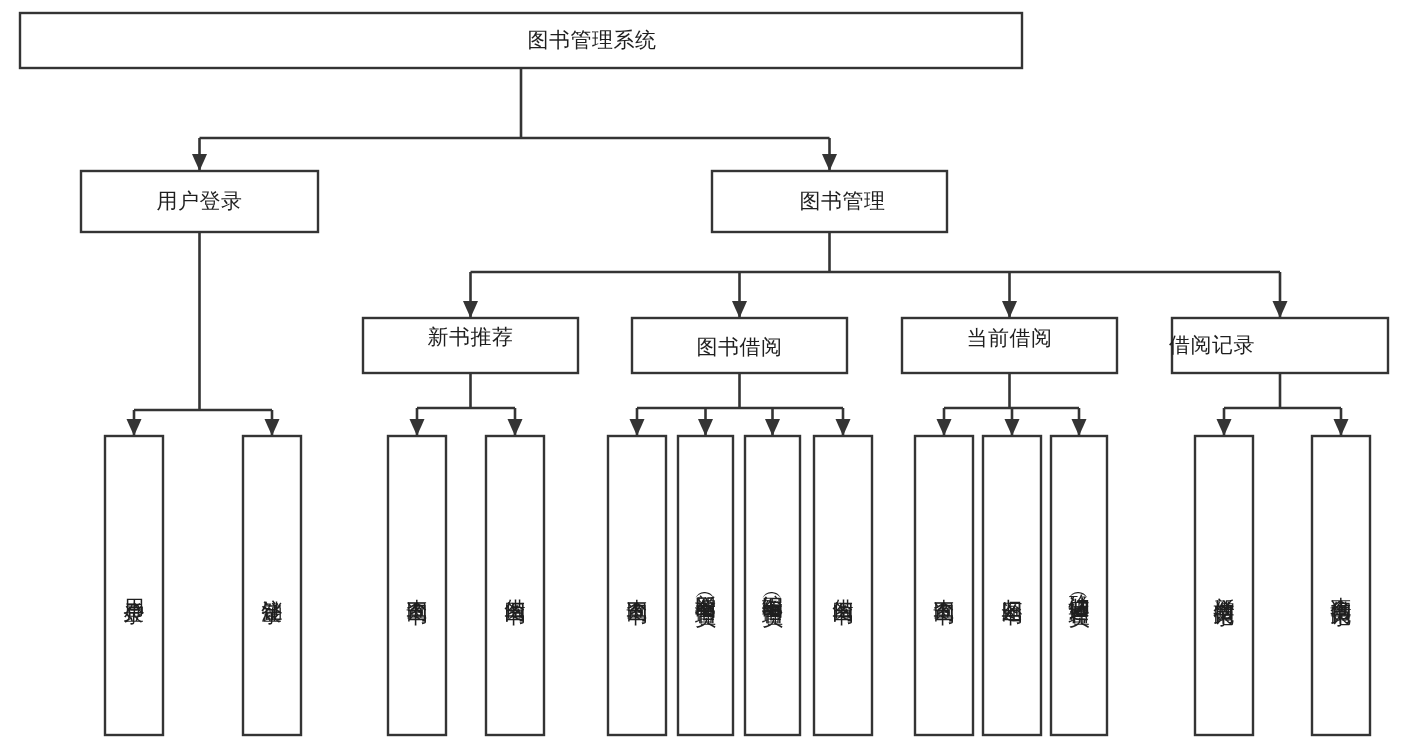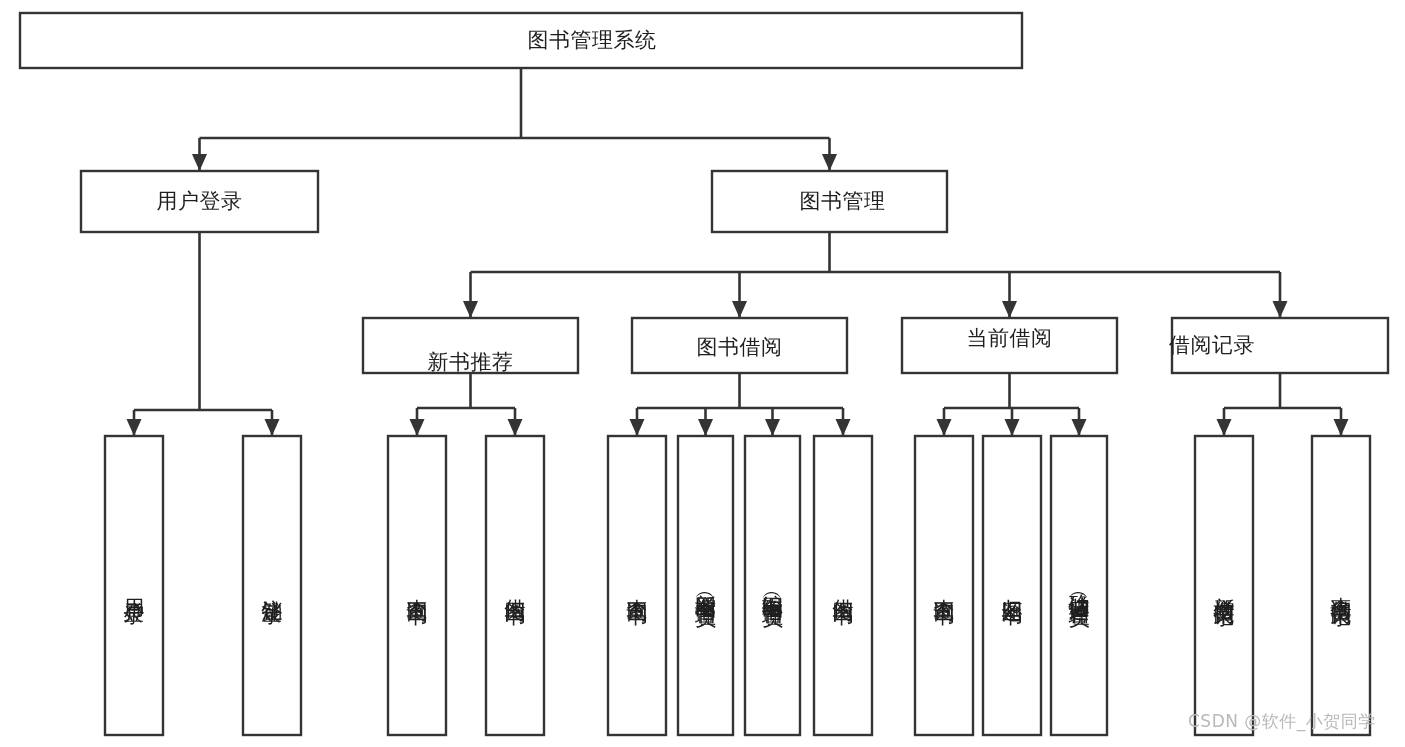--- a/index.html
+++ b/index.html
@@ -153,32 +153,31 @@
         <rect x="983" y="436" width="58" height="299" class="node-box"></rect>
         <rect x="1051" y="436" width="56" height="299" class="node-box"></rect>
         <rect x="1195" y="436" width="58" height="299" class="node-box"></rect>
         <rect x="1312" y="436" width="58" height="299" class="node-box"></rect>
       </g>
   </svg>
   <div id="labels">
       <div class="h-label" style="left: 20px; top: 13px; width: 1144px; height: 55px;">图书管理系统</div>
       <div class="h-label" style="left: 81px; top: 171px; width: 237px; height: 61px;">用户登录</div>
       <div class="h-label" style="left: 712px; top: 171px; width: 261px; height: 61px;">图书管理</div>
-      <div class="h-label" style="left: 363px; top: 335px; width: 215px; height: 55px;">新书推荐</div>
+      <div class="h-label" style="left: 363px; top: 310px; width: 215px; height: 55px;">新书推荐</div>
       <div class="h-label" style="left: 632px; top: 318px; width: 215px; height: 60px;">图书借阅</div>
       <div class="h-label" style="left: 902px; top: 318px; width: 215px; height: 41px;">当前借阅</div>
       <div class="h-label" style="left: 1112px; top: 318px; width: 200px; height: 55px;">借阅记录</div>
       <div class="v-label" style="left: 105px; top: 436px; width: 58px; height: 299px;">用户登录</div>
       <div class="v-label" style="left: 243px; top: 436px; width: 58px; height: 299px;">注销登录</div>
       <div class="v-label" style="left: 388px; top: 436px; width: 58px; height: 299px;">查询图书</div>
       <div class="v-label" style="left: 486px; top: 436px; width: 58px; height: 299px;">借阅图书</div>
       <div class="v-label" style="left: 608px; top: 436px; width: 58px; height: 299px;">查询图书</div>
       <div class="v-label" style="left: 678px; top: 436px; width: 55px; height: 299px;">新增图书（管理员）</div>
       <div class="v-label" style="left: 745px; top: 436px; width: 55px; height: 299px;">编辑图书（管理员）</div>
       <div class="v-label" style="left: 814px; top: 436px; width: 58px; height: 299px;">借阅图书</div>
       <div class="v-label" style="left: 915px; top: 436px; width: 58px; height: 299px;">查询图书</div>
       <div class="v-label" style="left: 983px; top: 436px; width: 58px; height: 299px;">归还图书</div>
       <div class="v-label" style="left: 1051px; top: 436px; width: 56px; height: 299px;">确认归还（管理员）</div>
       <div class="v-label" style="left: 1195px; top: 436px; width: 58px; height: 299px;">新增借阅记录</div>
       <div class="v-label" style="left: 1312px; top: 436px; width: 58px; height: 299px;">查询借阅记录</div>
     </div>
-  <div class="watermark">CSDN @软件_小贺同学</div>
 </div>
 
 </body></html>

